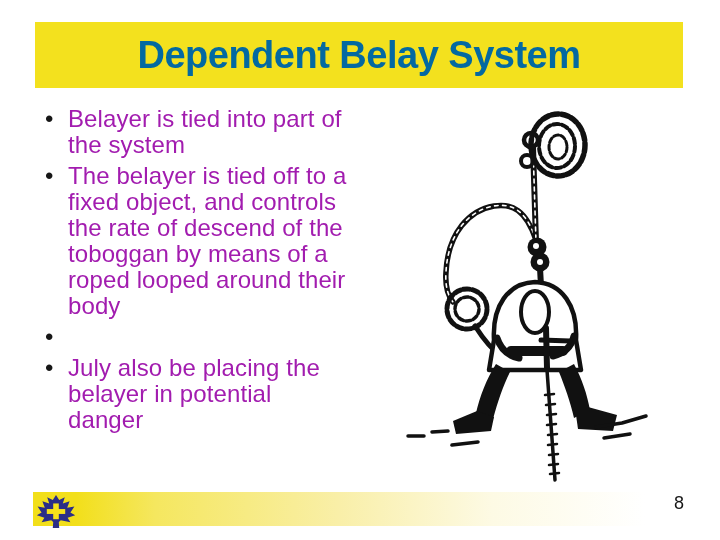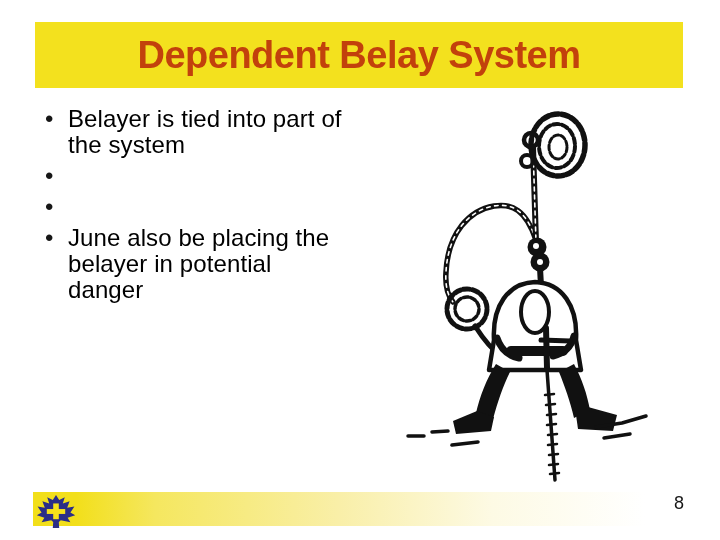--- a/index.html
+++ b/index.html
@@ -5,31 +5,31 @@
   html,body{margin:0;padding:0;background:#fff;}
   .slide{
     position:relative;width:720px;height:540px;background:#ffffff;overflow:hidden;
     font-family:"Liberation Sans", sans-serif;
   }
   .title-banner{
     position:absolute;left:35px;top:22px;width:648px;height:66px;
     background:#F3E11E;display:flex;align-items:center;justify-content:center;
   }
   .title-banner .title{
-    color:#c2410c;font-weight:bold;font-size:38px;letter-spacing:-0.5px;white-space:nowrap;
+    color:#0369a1;font-weight:bold;font-size:38px;letter-spacing:-0.5px;white-space:nowrap;
   }
   .bullets{position:absolute;left:38px;top:106px;width:330px;}
   .bullets ul{list-style:none;margin:0;padding:0;}
   .bullets li{display:flex;margin:0 0 5px 0;}
   .bullets .marker{
     flex:none;width:30px;padding-left:7px;box-sizing:border-box;
     font-size:24px;line-height:26px;color:#161616;
   }
   .bullets .text{
-    width:286px;font-size:24px;line-height:26px;color:#000000;
+    width:286px;font-size:24px;line-height:26px;color:#a21caf;
     white-space:pre-line;letter-spacing:0.1px;
   }
   .illustration{position:absolute;left:390px;top:100px;width:330px;height:390px;}
   .footer-bar{
     position:absolute;left:33px;top:492px;width:612px;height:34px;
     background:linear-gradient(90deg,#F2DF1A 0%,#F2DF1A 7%,#F5E75F 20%,#F9EFA8 50%,#FDFAE4 75%,#FFFFFF 100%);
   }
   .logo{position:absolute;left:36px;top:494px;width:40px;height:35px;}
   .page-number{
     position:absolute;left:664px;top:493px;width:30px;text-align:center;
@@ -47,27 +47,33 @@
 
   <div class="bullets">
     <ul>
       <li>
         <span class="marker">•</span>
         <span class="text">Belayer is tied into part of
 the system</span>
       </li>
       <li>
         <span class="marker">•</span>
+        <span class="text">The belayer is tied off to a
+fixed object, and controls
+the rate of descend of the
+toboggan by means of a
+roped looped around their
+body</span>
       </li>
       <li>
         <span class="marker">•</span>
       </li>
       <li>
         <span class="marker">•</span>
-        <span class="text">June also be placing the
+        <span class="text">July also be placing the
 belayer in potential
 danger</span>
       </li>
     </ul>
   </div>
 
   <div class="illustration">
     <svg width="330" height="390" viewBox="0 0 330 390" xmlns="http://www.w3.org/2000/svg">
       <g stroke="#111" fill="none" stroke-linecap="round" stroke-linejoin="round">
 

